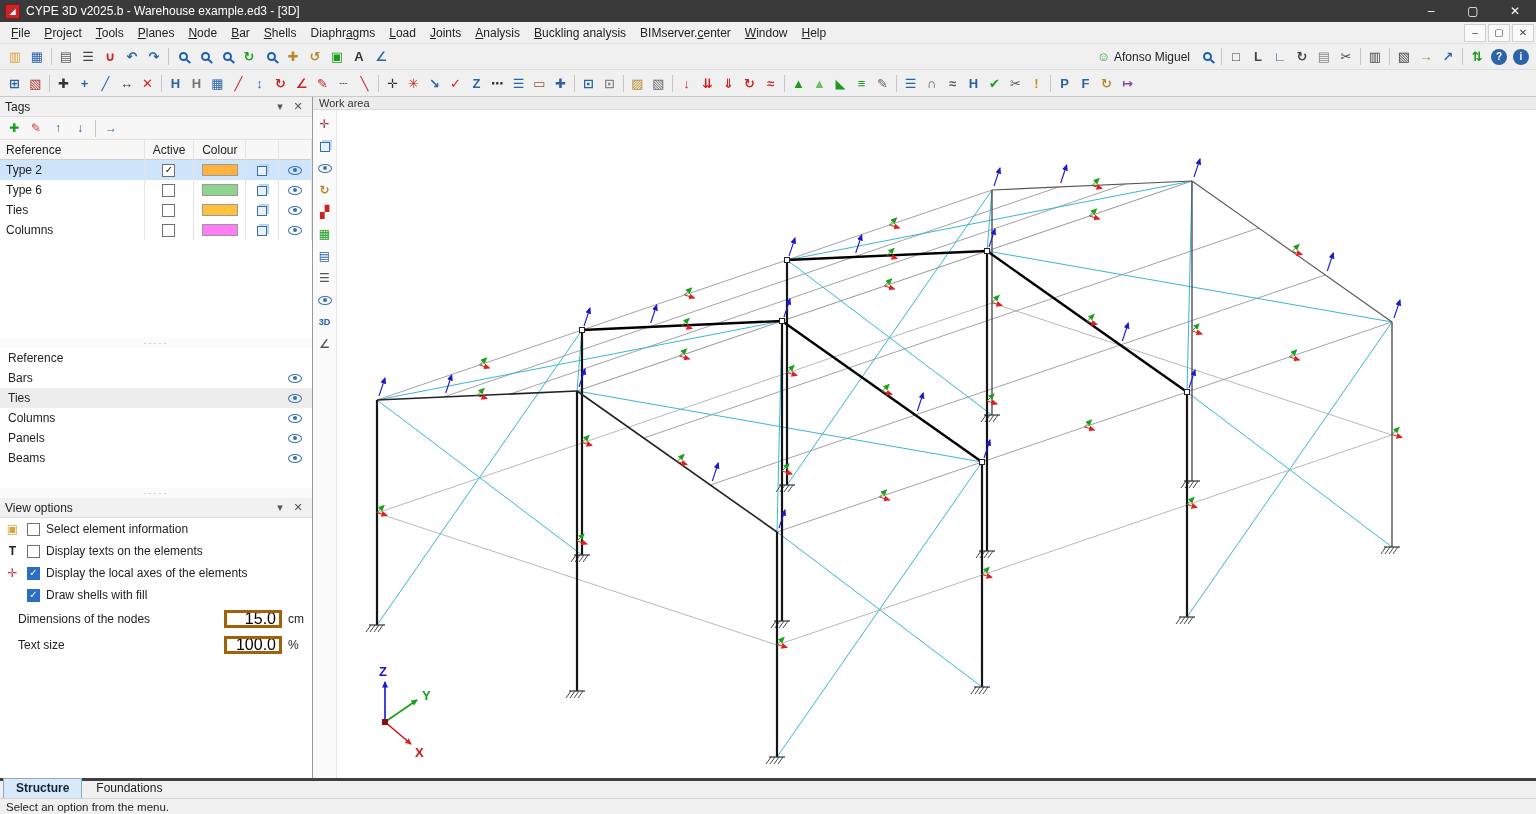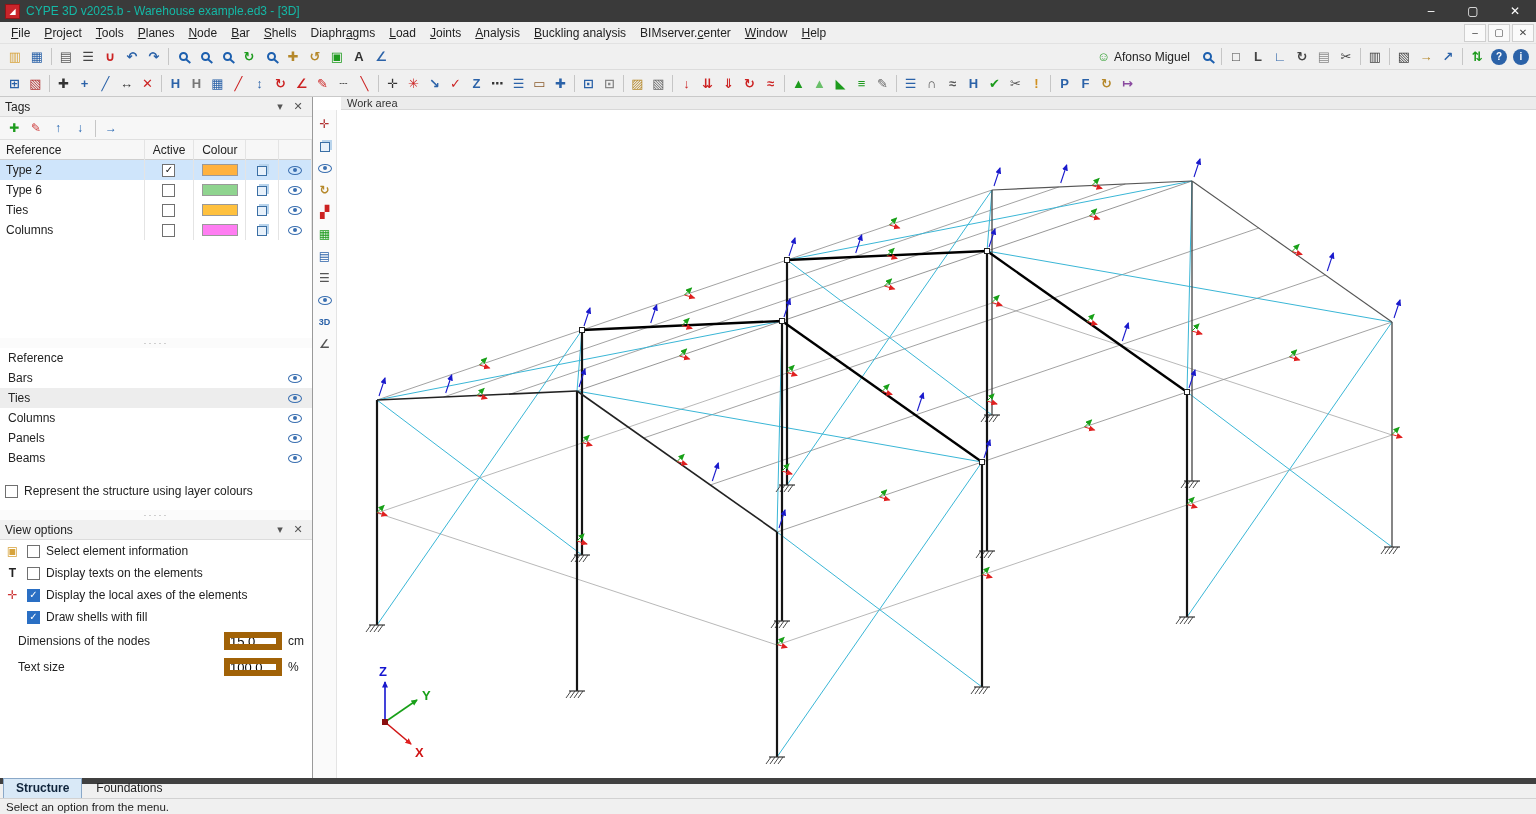--- a/index.html
+++ b/index.html
@@ -4,21 +4,21 @@
 <style>
   * { margin:0; padding:0; box-sizing:border-box; }
   html,body { width:1536px; height:814px; overflow:hidden;
     font-family:"Liberation Sans","DejaVu Sans",sans-serif; font-size:12px; color:#222;
     background:#f0f0f0; cursor:default; }
 
   
   .titlebar { height:22px; background:#3a3a3a; color:#fff; display:flex; align-items:center; }
   .app-icon { width:15px; height:15px; margin:0 6px 0 5px; background:#c8242a; border:1px solid #8e1418;
     display:inline-flex; align-items:center; justify-content:center; color:#fff; font-size:8px; }
-  .title-text { font-size:12px; color:#14b8a6; flex:0 1 auto; white-space:nowrap; }
+  .title-text { font-size:12px; color:#ffffff; flex:0 1 auto; white-space:nowrap; }
   .tb-spacer { flex:1; }
   .titlebar .tbi { width:42px; height:22px; font-weight:normal; color:#fff; font-size:12px; }
 
   
   .menubar { height:22px; background:#f0f0f0; display:flex; align-items:center; padding-left:4px;
     border-bottom:1px solid #e2e2e2; }
   .mi { padding:2px 7px; white-space:nowrap; }
   .mdi-ctrls { margin-left:auto; display:flex; }
   .mdi-ctrls .tbi { width:20px; height:18px; font-size:10px; color:#444; font-weight:normal;
     border:1px solid #cfcfcf; background:#fafafa; margin-right:2px; }
@@ -49,21 +49,21 @@
     align-items:center; justify-content:center; font-size:10px; line-height:1; color:#222; flex:0 0 auto; }
   .cb.ck { color:#111; }
   .cb.ck-blue { background:#2a6fc4; border-color:#2a6fc4; color:#fff; }
   .swatch { width:36px; height:12px; border:1px solid #9a9a9a; display:inline-block; }
 
   
   .main { display:flex; height:681px; }
   .leftpanel { width:313px; border-right:1px solid #9a9a9a; background:#fff; display:flex; flex-direction:column; }
   .workcol { flex:1; display:flex; flex-direction:column; background:#fff; }
   .wa-header { height:16px; background:#ececec; border-bottom:1px solid #d8d8d8; display:flex; align-items:center;
-    padding-left:6px; font-size:11px; color:#333;margin-left:28px; }
+    padding-left:6px; font-size:11px; color:#333; }
   .wa-body { flex:1; display:flex; }
   .side-tools { width:24px; background:#fafafa; border-right:1px solid #e4e4e4; display:flex; flex-direction:column;
     align-items:center; padding-top:4px; gap:2px; }
   .side-tools .tbi { min-width:20px; width:20px; height:20px; font-size:12px; }
   .canvas { flex:1; background:#fff; position:relative; overflow:hidden; }
 
   
   .panel-h { height:20px; display:flex; align-items:center; padding:0 5px; background:#f0f0f0;
     border-bottom:1px solid #dcdcdc; }
   .ph-t { font-size:12px; color:#222; }
@@ -91,27 +91,27 @@
   .crow { height:20px; display:flex; align-items:center; padding:0 10px 0 8px; background:#fff; }
   .crow.sel { background:#ededed; }
   .crow .lbl { flex:1; }
   .opt-block { padding:12px 4px 8px 5px; background:#fff; }
   .opt-row { display:flex; align-items:center; gap:6px; height:22px; }
   .vo-rows { background:#fff; }
   .vo-row { display:flex; align-items:center; gap:6px; height:22px; padding-left:4px; }
   .vo-ic { width:17px; display:inline-flex; justify-content:center; font-weight:bold; font-size:12px; }
   .vo-num { display:flex; align-items:center; height:26px; padding-left:18px; background:#fff; }
   .vo-num-label { flex:1; }
-  .num { width:58px; height:18px; border:6px solid #a16207; background:#fff; 
-    font-family:"Liberation Sans","DejaVu Sans",sans-serif; font-size:13px; padding-right:3px; }
+  .num { width:58px; height:18px; border:3px solid #a16207; background:#fff; text-align:right;
+    font-family:"Liberation Sans","DejaVu Sans",sans-serif; font-size:16px; padding-right:3px; }
   .unit { width:30px; padding-left:6px; }
   .panel-rest { flex:1; background:#fff; }
 
   
-  .tabsbar { height:20px; background:#f0f0f0; border-top:6px solid #404040; display:flex; align-items:flex-end;
+  .tabsbar { height:20px; background:#f0f0f0; border-top:3px solid #404040; display:flex; align-items:flex-end;
     padding-left:3px; gap:2px; }
   .tab { padding:2px 12px 3px 12px; font-size:12px; color:#222; }
   .tab.active { background:#d9e9f7; border:1px solid #8aa8c8; border-bottom:none; font-weight:bold; color:#10253c; }
   .statusbar { height:16px; background:#f0f0f0; border-top:1px solid #d2d2d2; display:flex; align-items:center;
     padding-left:6px; font-size:11.5px; color:#222; }
 </style>
 </head>
 <body>
 
 <div class="titlebar">
@@ -381,24 +381,20 @@
           <span class="lbl">Panels</span>
           <span class="eye"></span>
         </div>
         <div class="crow">
           <span class="lbl">Beams</span>
           <span class="eye"></span>
         </div>
       </div>
 
     <div class="opt-block">
-      <div class="opt-row">
-        <span class="cb"></span>
-        <span>Represent the structure using layer colours</span>
-      </div>
     </div>
 
     <div class="splitter"></div>
 
     <div class="panel-h">
       <span class="ph-t">View options</span>
       <span class="tb-spacer"></span>
       <span class="ph-b">▾</span>
       <span class="ph-b">✕</span>
     </div>

